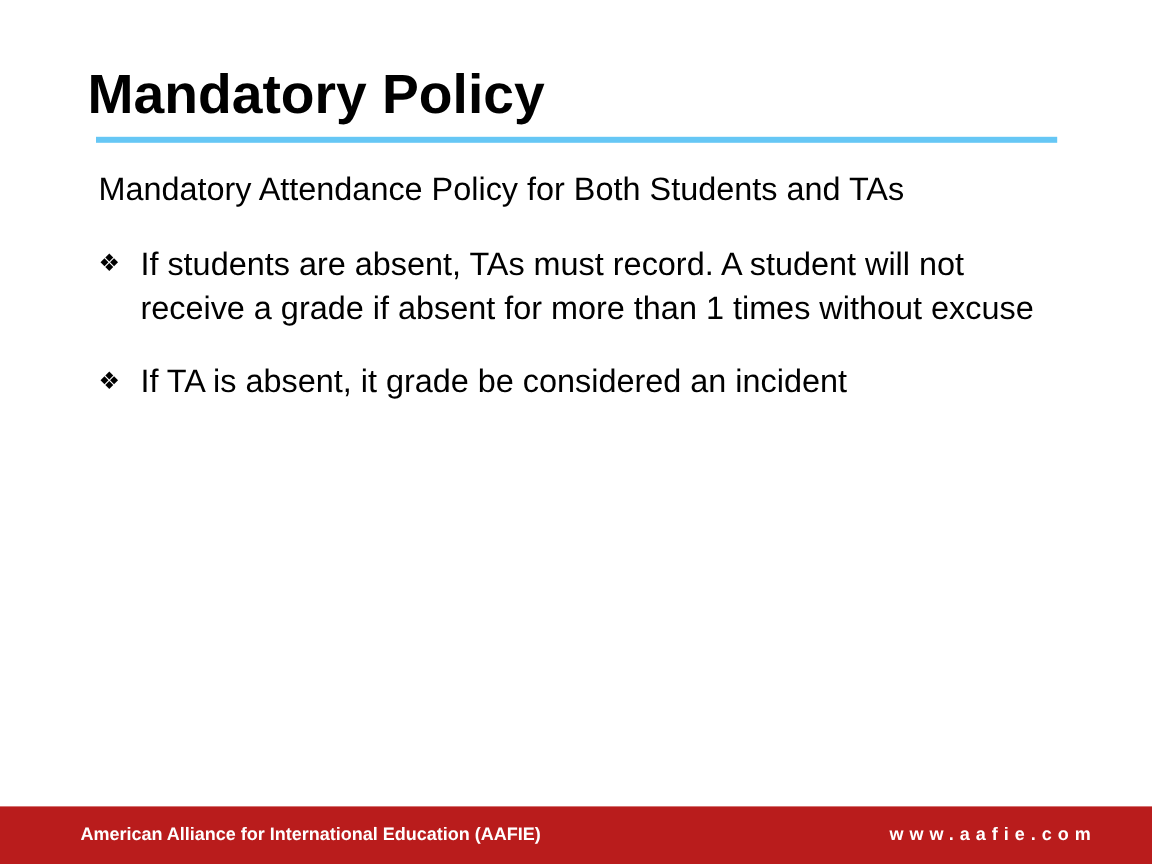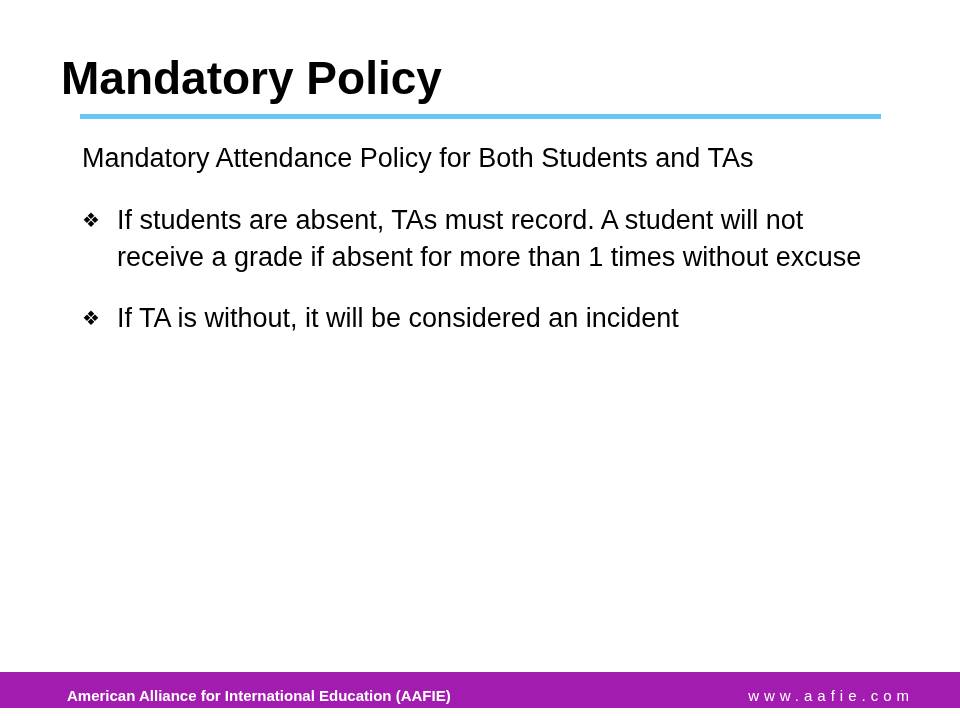--- a/index.html
+++ b/index.html
@@ -3,21 +3,21 @@
   <meta charset="utf-8">
   <style>
     html, body { margin: 0; padding: 0; }
     body {
       width: 960px; height: 720px; position: relative; overflow: hidden;
       background: #ffffff;
       font-family: "Liberation Sans", sans-serif;
       color: #000;
     }
     .title {
-      position: absolute; left: 61px; top: 50px;
+      position: absolute; left: 73px; top: 50px;
       font-size: 46px; font-weight: bold; letter-spacing: 0px;
       line-height: 56px; margin: 0;
     }
     .divider {
       position: absolute; left: 80px; top: 114px; width: 801px; height: 5px;
       background: #66c7f5;
     }
     .subtitle {
       position: absolute; left: 82px; top: 140px;
       font-size: 27px; line-height: 36px; text-align: center;
@@ -30,47 +30,47 @@
       display: flex; align-items: flex-start;
       font-size: 27px; line-height: 37px;
       margin-bottom: 24px;
     }
     .bullet-icon {
       width: 35px; flex: 0 0 35px;
       font-size: 20px; line-height: 37px;
     }
     .bullet-text { flex: 1; }
     .footer {
-      position: absolute; left: 0; top: 672px; width: 960px; height: 36px;
-      background: #a21caf; color: #ffffff;
+      position: absolute; left: 0; top: 672px; width: 960px; height: 48px;
+      background: #b91c1c; color: #ffffff;
     }
     .footer-left {
       position: absolute; left: 67px; top: 15px;
       font-size: 15px; font-weight: bold;
     }
     .footer-right {
       position: absolute; right: 46px; top: 15px;
-      font-size: 15px; font-weight: normal; letter-spacing: 5px;
+      font-size: 15px; font-weight: bold; letter-spacing: 5px;
     }
   </style>
 </head>
 <body>
 
 <h1 class="title">Mandatory Policy</h1>
 <div class="divider"></div>
 
 <div class="subtitle">Mandatory Attendance Policy for Both Students and TAs</div>
 
 <ul class="bullets">
   <li class="bullet">
     <span class="bullet-icon">❖</span>
     <span class="bullet-text">If students are absent, TAs must record. A student will not receive a grade if absent for more than 1 times without excuse</span>
   </li>
   <li class="bullet">
     <span class="bullet-icon">❖</span>
-    <span class="bullet-text">If TA is without, it will be considered an incident</span>
+    <span class="bullet-text">If TA is absent, it grade be considered an incident</span>
   </li>
 </ul>
 
 <div class="footer">
   <span class="footer-left">American Alliance for International Education (AAFIE)</span>
   <span class="footer-right">www.aafie.com</span>
 </div>
 
 </body></html>

